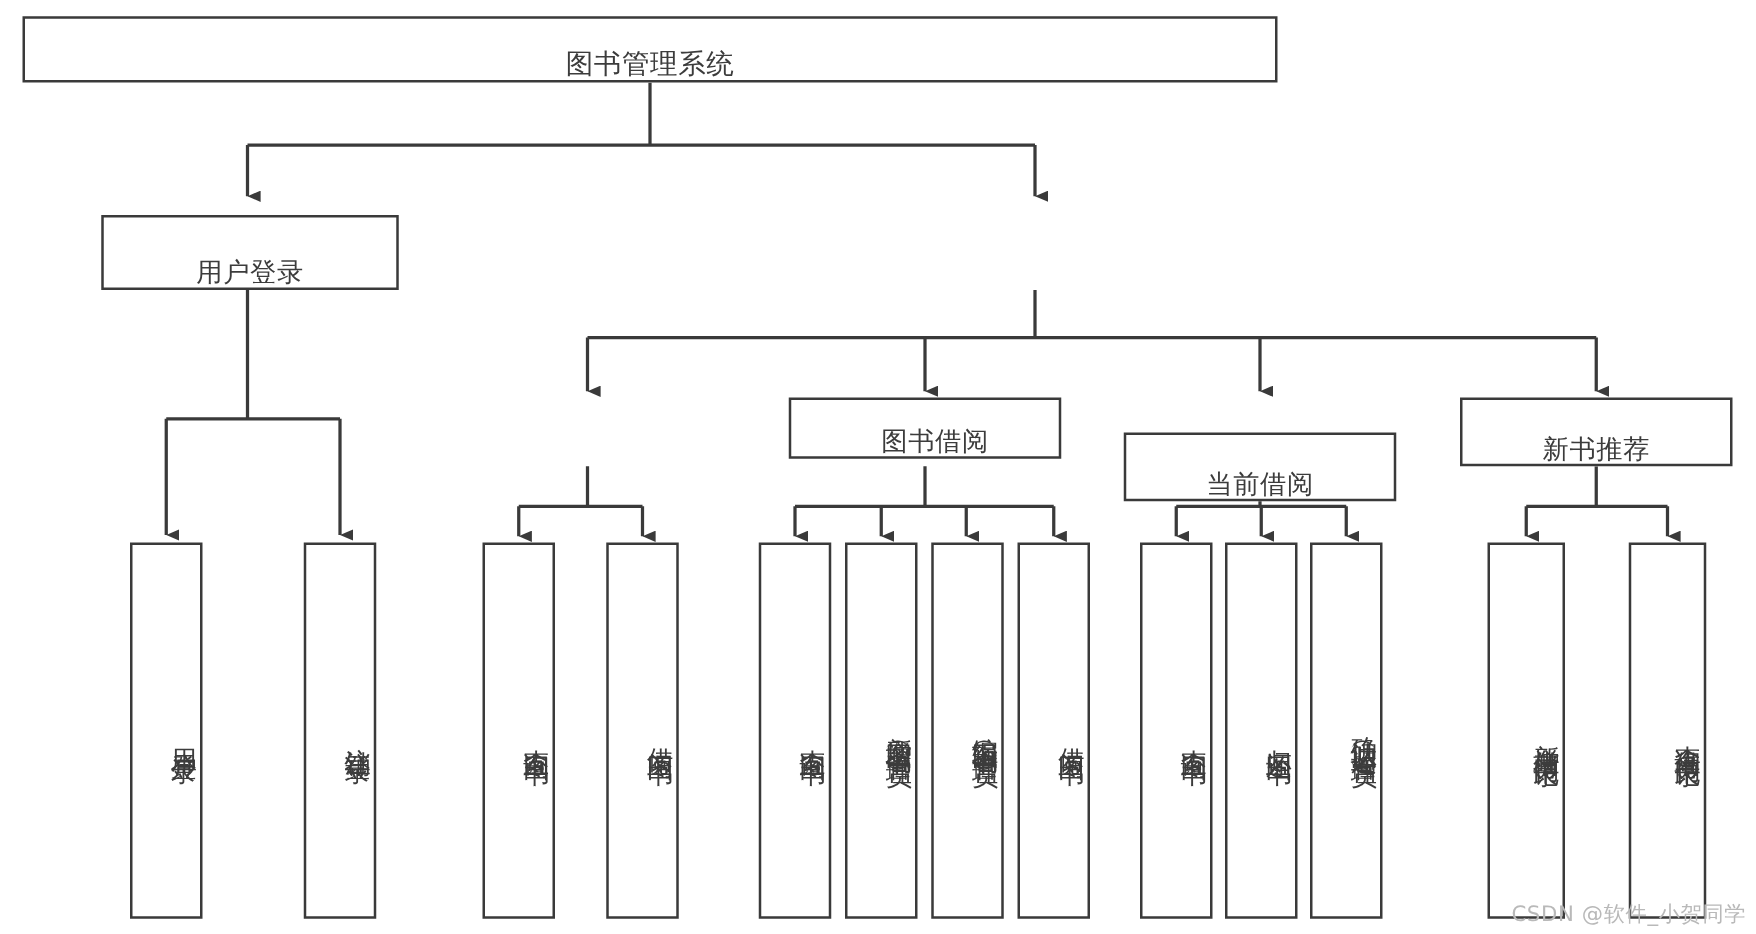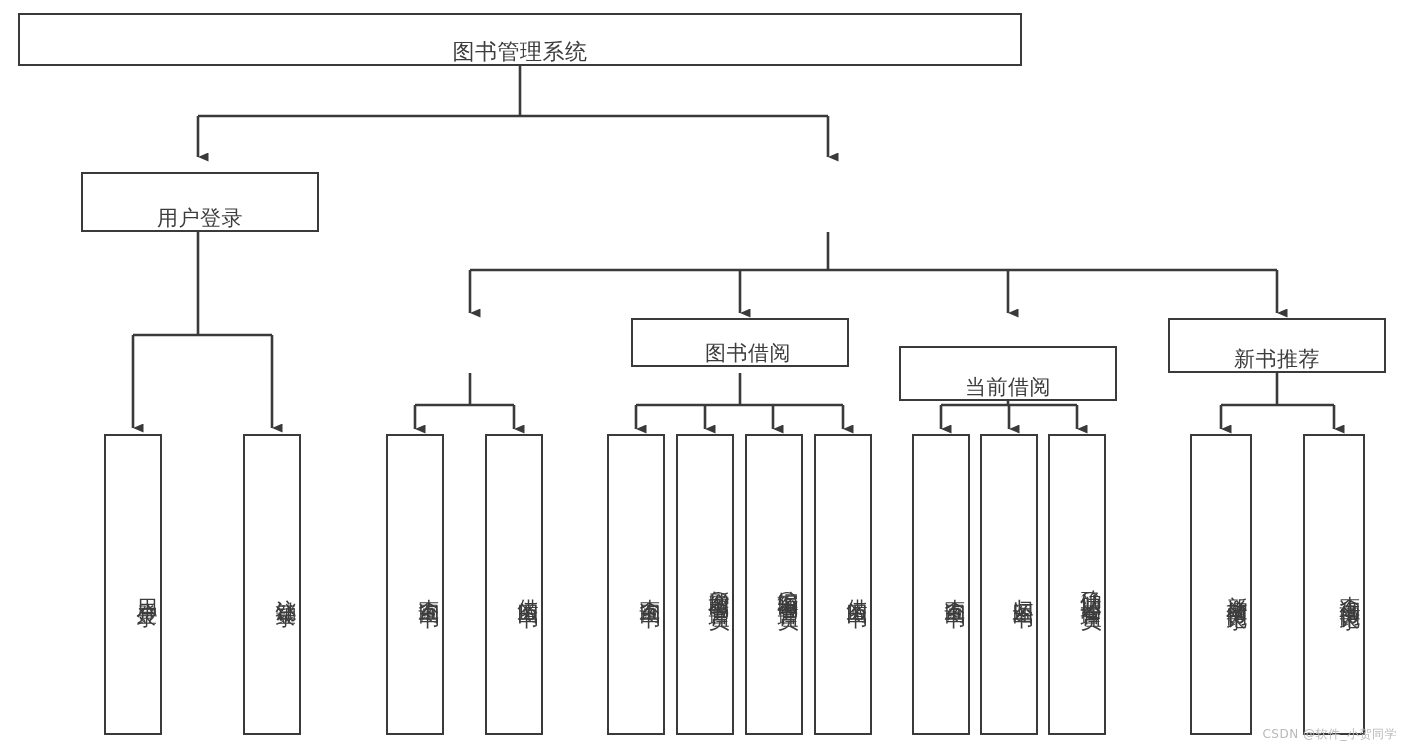--- a/index.html
+++ b/index.html
@@ -62,21 +62,21 @@
   .node .nodelabel {
     display: block;
   }
   .node.root {
     font-size: 22px;
   }
   #watermark {
     position: absolute;
     right: 8px;
     bottom: 4px;
-    font-size: 12px;
+    font-size: 17px;
     color: #b9b9b9;
     letter-spacing: 0.5px;
     white-space: nowrap;
     z-index: 3;
     font-family: "DejaVu Sans", "Liberation Sans", sans-serif;
   }
 </style>
 </head>
 <body>
 

